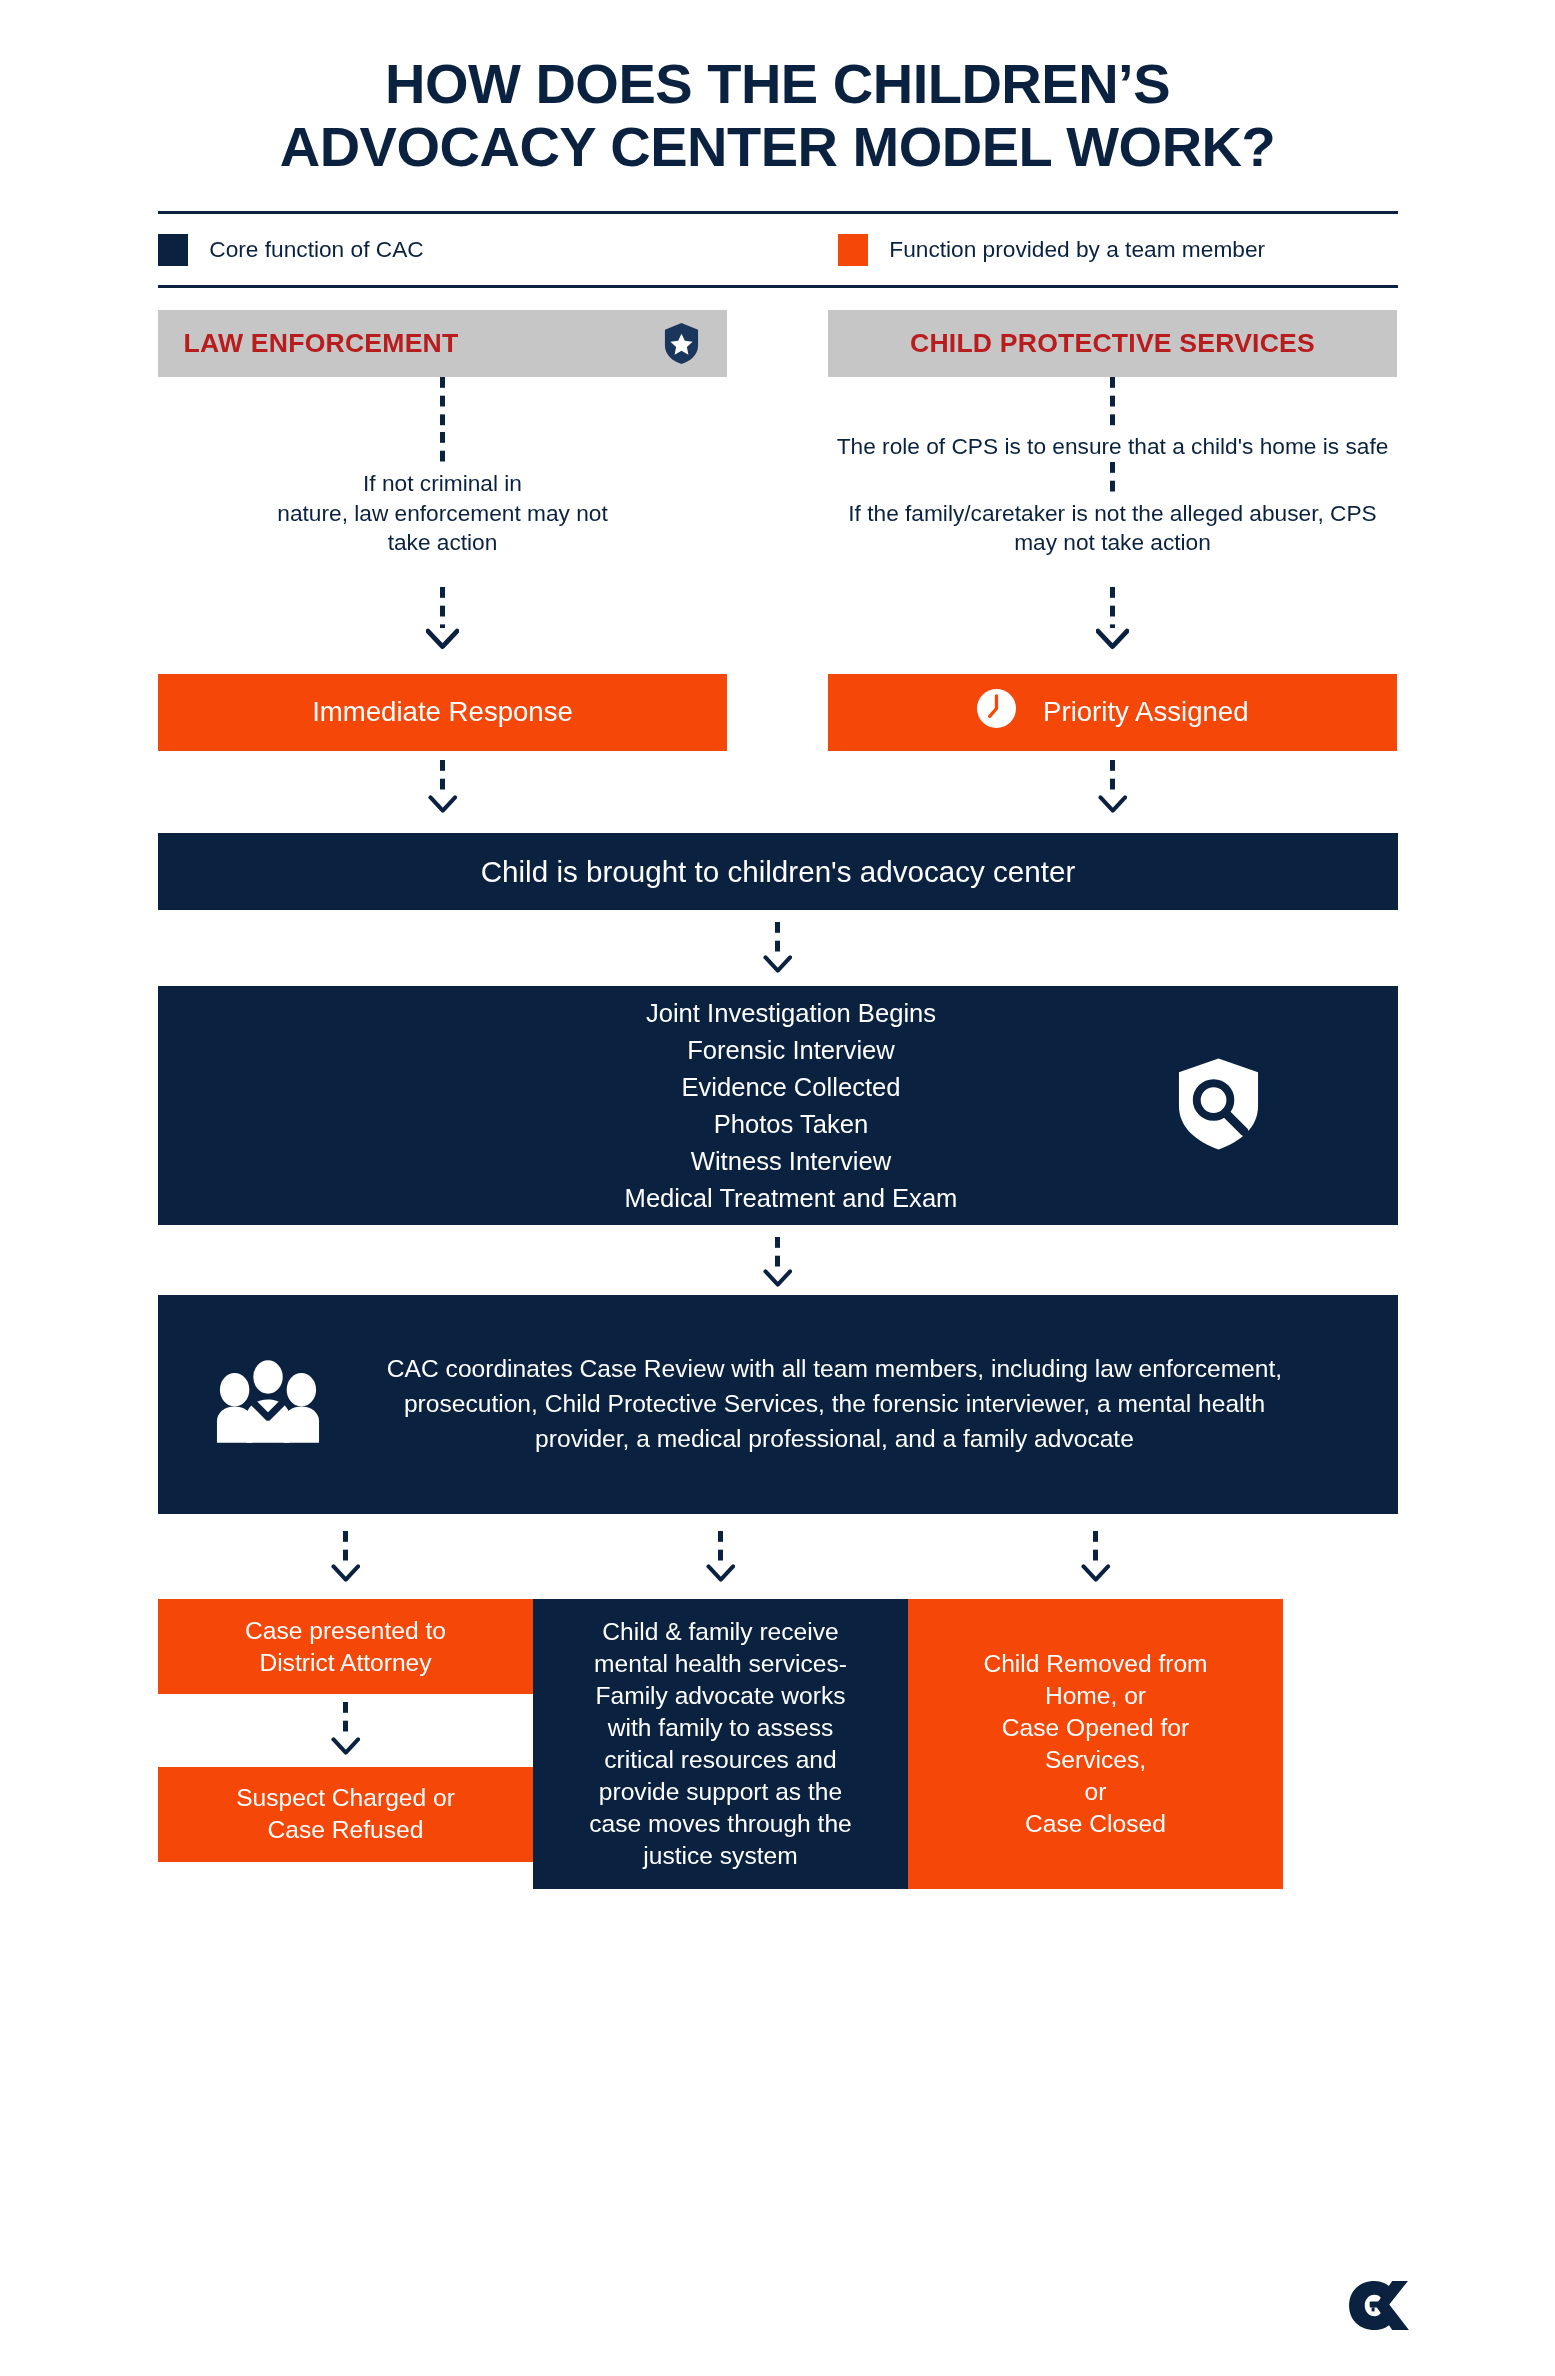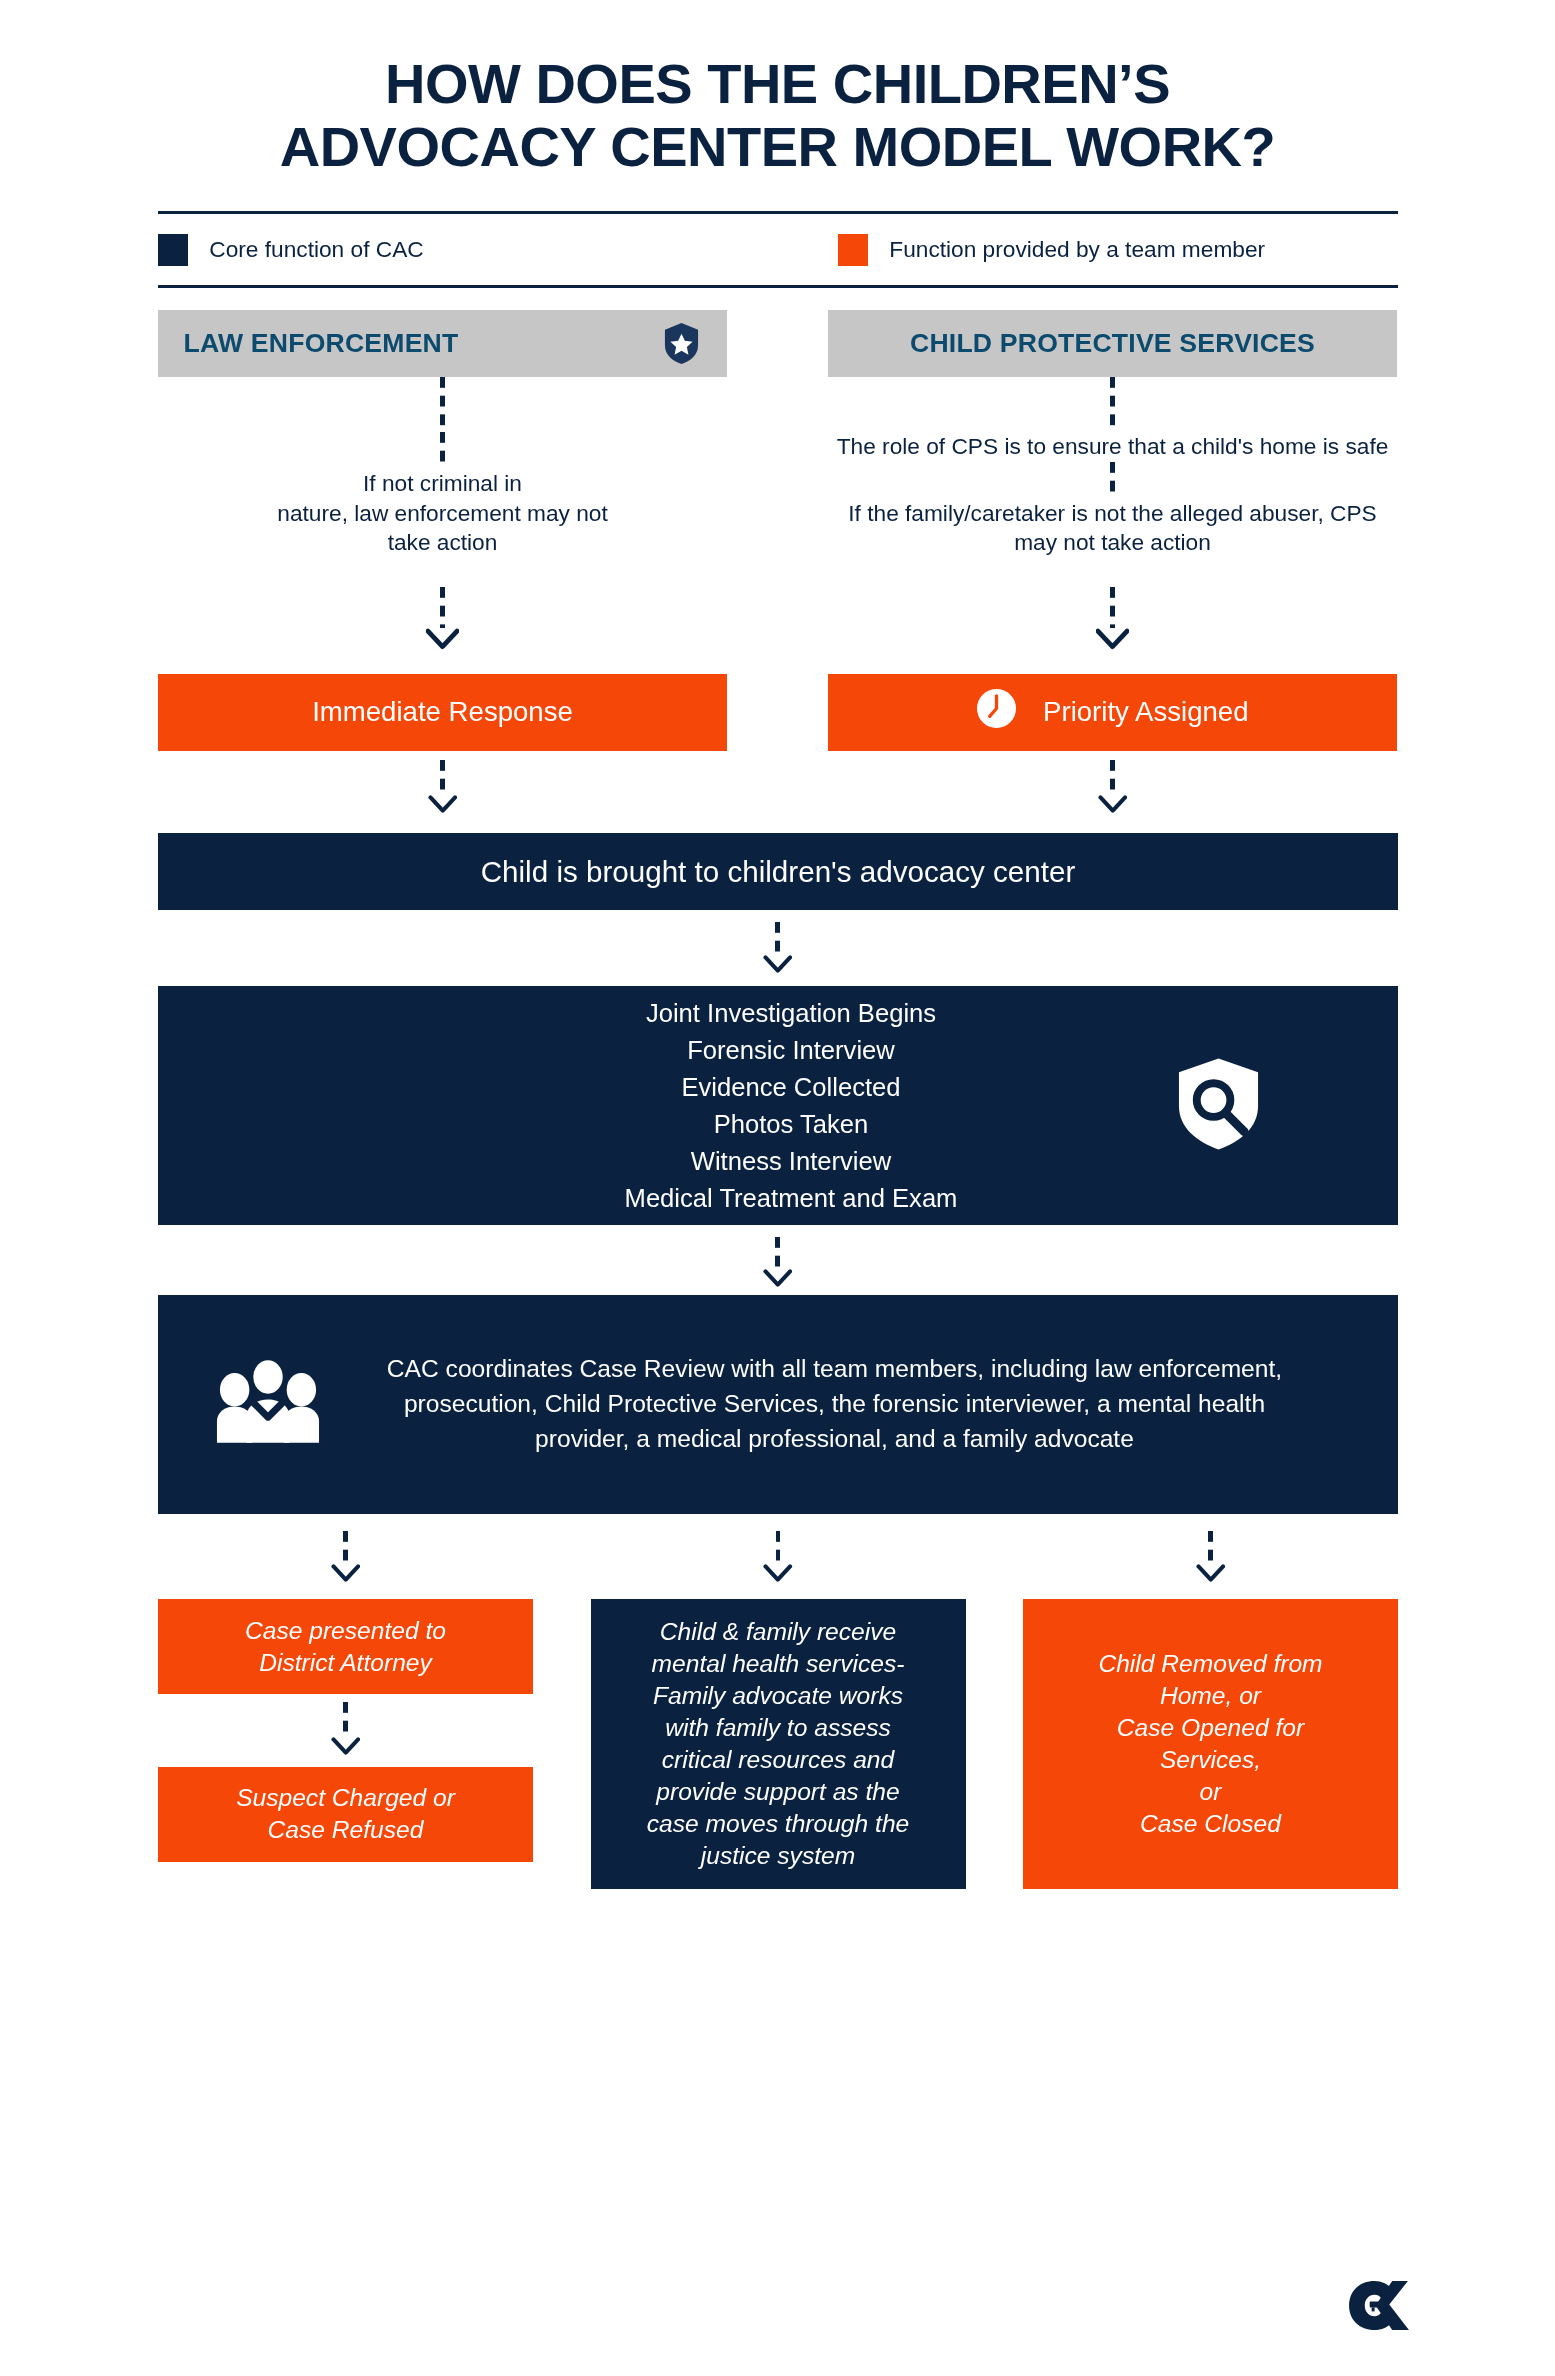--- a/index.html
+++ b/index.html
@@ -50,21 +50,21 @@
   .cols { display: flex; justify-content: space-between; margin-top: 21.7px; }
   .col { width: 569px; position: relative; }
 
   .dept-header {
     background: #C6C6C6;
     height: 67px;
     display: flex; align-items: center;
     padding: 0 25.6px;
   }
   .dept-header .dept-title {
-    color: #0c4a6e;
+    color: #b91c1c;
     font-weight: 800;
     font-size: 26.6px;
     letter-spacing: 0.2px;
     text-transform: uppercase;
     flex: 1;
   }
   .dept-header.center .dept-title { text-align: center; }
 
   .badge-icon { width: 39px; height: 43px; flex: none; }
 
@@ -125,21 +125,21 @@
     min-height: 219px;
     display: flex; align-items: center;
     padding: 23.6px 91px 23.6px 57px;
   }
   .people-icon { flex: none; margin-right: 41px; }
   .review-text { flex: 1; text-align: center; font-size: 24.6px; line-height: 1.42; }
 
   
   .outcome-row {
     width: 1240px; margin: 0 auto;
-    display: flex; justify-content: space-between; font-style: italic;
+    display: flex; 
   }
   .outcome-col { width: 375px; display: flex; flex-direction: column; align-items: center; }
 
   .obox {
     width: 100%;
     color: #ffffff;
     text-align: center;
     font-size: 24.6px;
     line-height: 1.30;
     display: flex; align-items: center; justify-content: center;

